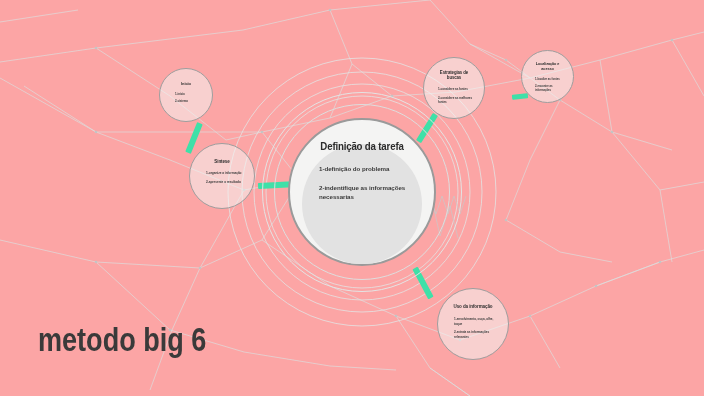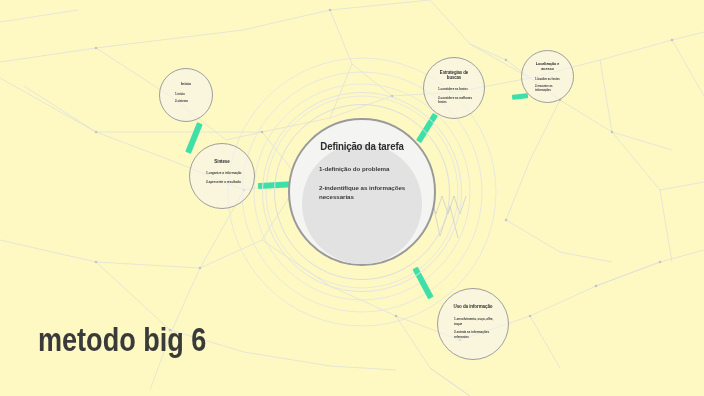--- a/index.html
+++ b/index.html
@@ -7,21 +7,21 @@
     padding: 0;
     background: #ffffff;
   }
   body {
     font-family: "Liberation Sans", sans-serif;
   }
   #canvas {
     position: relative;
     width: 704px;
     height: 396px;
-    background: #fef9c3;
+    background: #fca5a5;
     overflow: hidden;
   }
   #net {
     position: absolute;
     left: 0; top: 0;
     width: 704px;
     height: 396px;
   }
   
   .center-node {

